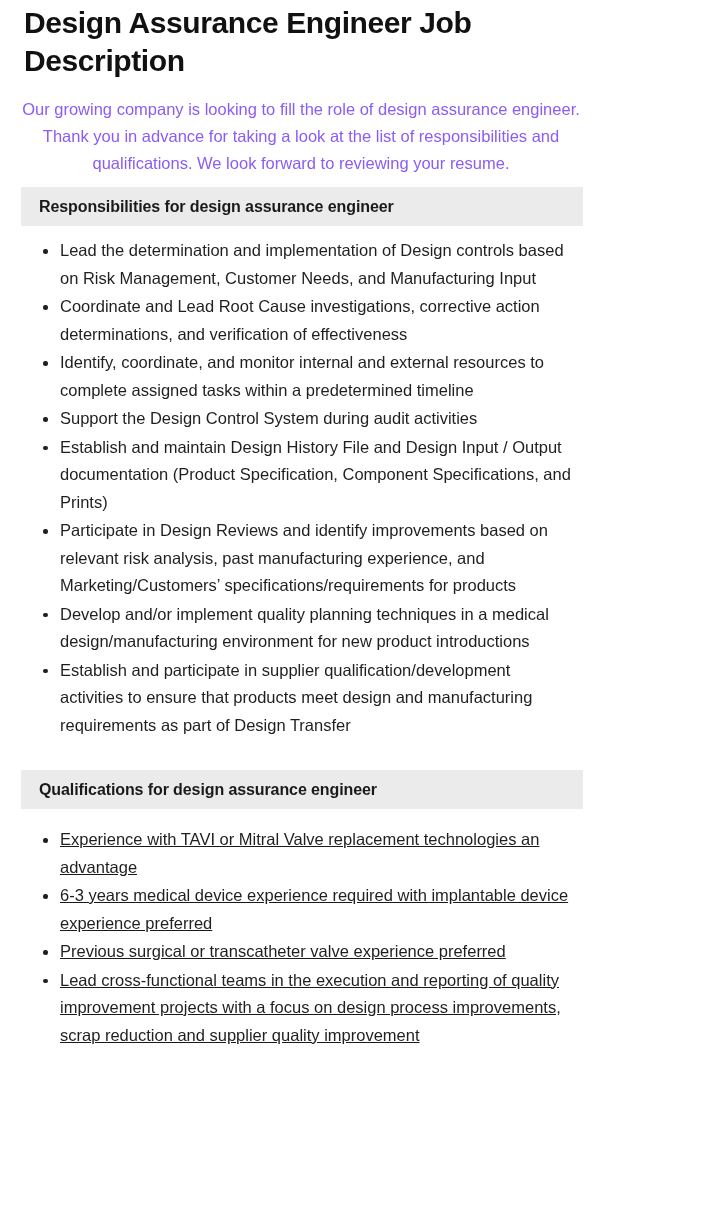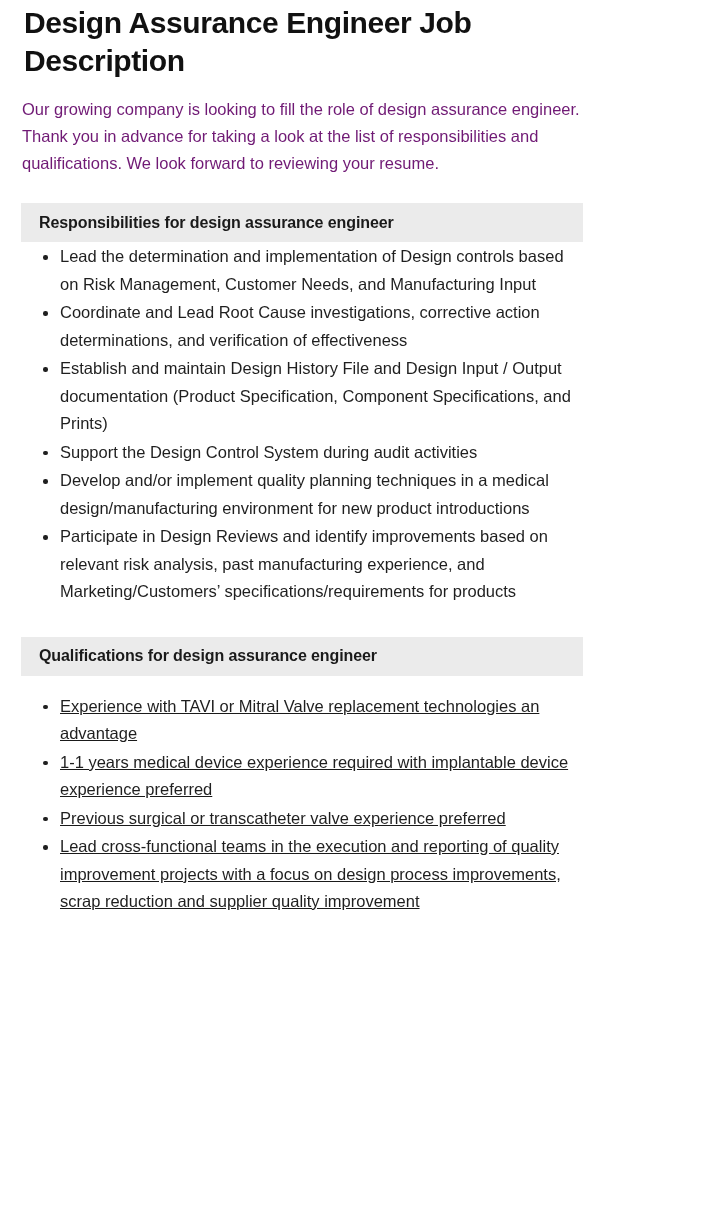--- a/index.html
+++ b/index.html
@@ -32,25 +32,26 @@
     font-weight: 700;
     letter-spacing: -0.4px;
     color: #111111;
   }
 
   .intro {
     margin: 16px 0 0 0;
     padding: 0 26px 0 22px;
     font-size: 16.5px;
     line-height: 27px;
-    color: #701a75;
+    color: #8b5cf6;
+    text-align: center;
   }
 
   .section {
-    margin-top: 26px;
+    margin-top: 10px;
   }
 
   .section-header {
     margin: 0 23px 0 21px;
     background: #ebebeb;
     height: 39px;
     display: flex;
     align-items: center;
     padding: 0 18px;
     box-sizing: border-box;
@@ -85,21 +86,21 @@
     position: absolute;
     left: 43px;
     top: 12px;
     width: 4.5px;
     height: 4.5px;
     border-radius: 50%;
     background: #1f1f1f;
   }
 
   .section-responsibilities .bullet-list {
-    padding-top: 1px;
+    padding-top: 11px;
   }
 
   .section-qualifications {
     margin-top: 31px;
   }
 
   .section-qualifications .bullet-list {
     padding-top: 17px;
     padding-bottom: 40px;
     text-decoration: underline;
@@ -114,32 +115,34 @@
 
   <p class="intro">Our growing company is looking to fill the role of design assurance engineer. Thank you in advance for taking a look at the list of responsibilities and qualifications. We look forward to reviewing your resume.</p>
 
   <section class="section section-responsibilities">
     <div class="section-header">
       <span class="section-header-title">Responsibilities for design assurance engineer</span>
     </div>
     <ul class="bullet-list">
       <li class="bullet-item">Lead the determination and implementation of Design controls based on Risk Management, Customer Needs, and Manufacturing Input</li>
       <li class="bullet-item">Coordinate and Lead Root Cause investigations, corrective action determinations, and verification of effectiveness</li>
+      <li class="bullet-item">Identify, coordinate, and monitor internal and external resources to complete assigned tasks within a predetermined timeline</li>
+      <li class="bullet-item">Support the Design Control System during audit activities</li>
       <li class="bullet-item">Establish and maintain Design History File and Design Input / Output documentation (Product Specification, Component Specifications, and Prints)</li>
-      <li class="bullet-item">Support the Design Control System during audit activities</li>
+      <li class="bullet-item">Participate in Design Reviews and identify improvements based on relevant risk analysis, past manufacturing experience, and Marketing/Customers’ specifications/requirements for products</li>
       <li class="bullet-item">Develop and/or implement quality planning techniques in a medical design/manufacturing environment for new product introductions</li>
-      <li class="bullet-item">Participate in Design Reviews and identify improvements based on relevant risk analysis, past manufacturing experience, and Marketing/Customers’ specifications/requirements for products</li>
+      <li class="bullet-item">Establish and participate in supplier qualification/development activities to ensure that products meet design and manufacturing requirements as part of Design Transfer</li>
     </ul>
   </section>
 
   <section class="section section-qualifications">
     <div class="section-header">
       <span class="section-header-title">Qualifications for design assurance engineer</span>
     </div>
     <ul class="bullet-list">
       <li class="bullet-item">Experience with TAVI or Mitral Valve replacement technologies an advantage</li>
-      <li class="bullet-item">1-1 years medical device experience required with implantable device experience preferred</li>
+      <li class="bullet-item">6-3 years medical device experience required with implantable device experience preferred</li>
       <li class="bullet-item">Previous surgical or transcatheter valve experience preferred</li>
       <li class="bullet-item">Lead cross-functional teams in the execution and reporting of quality improvement projects with a focus on design process improvements, scrap reduction and supplier quality improvement</li>
     </ul>
   </section>
 
 </div>
 
 </body></html>

